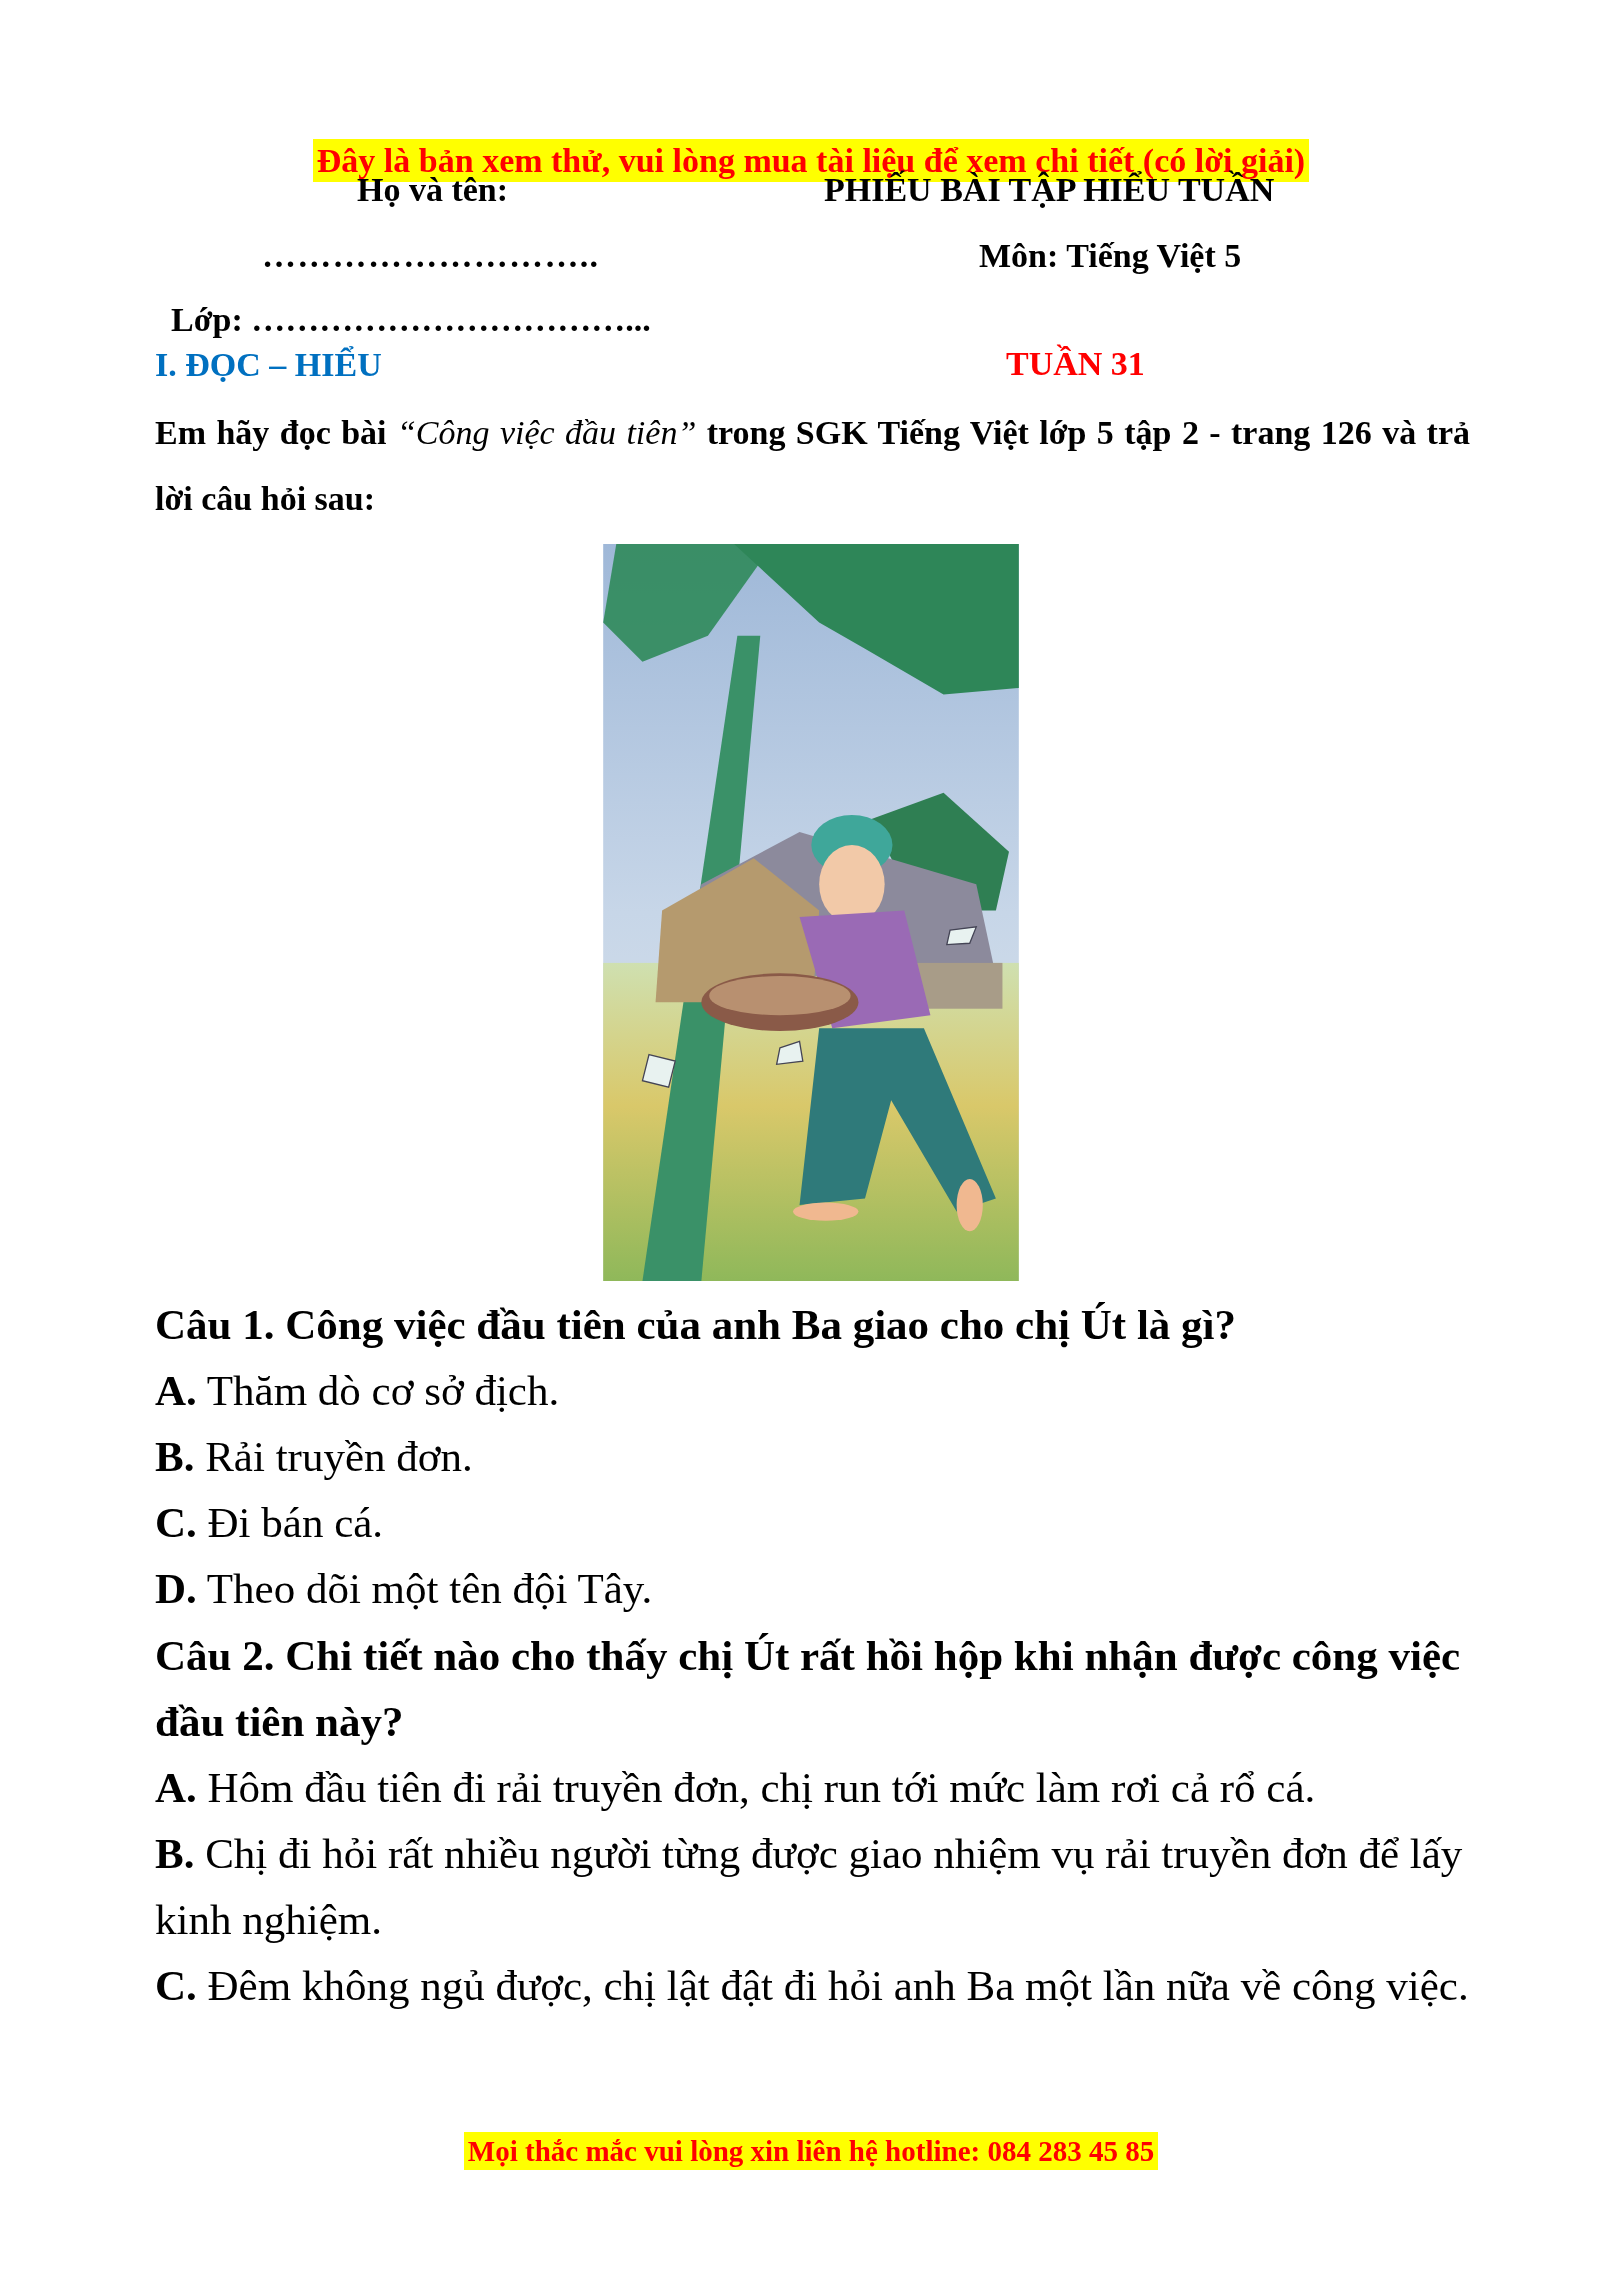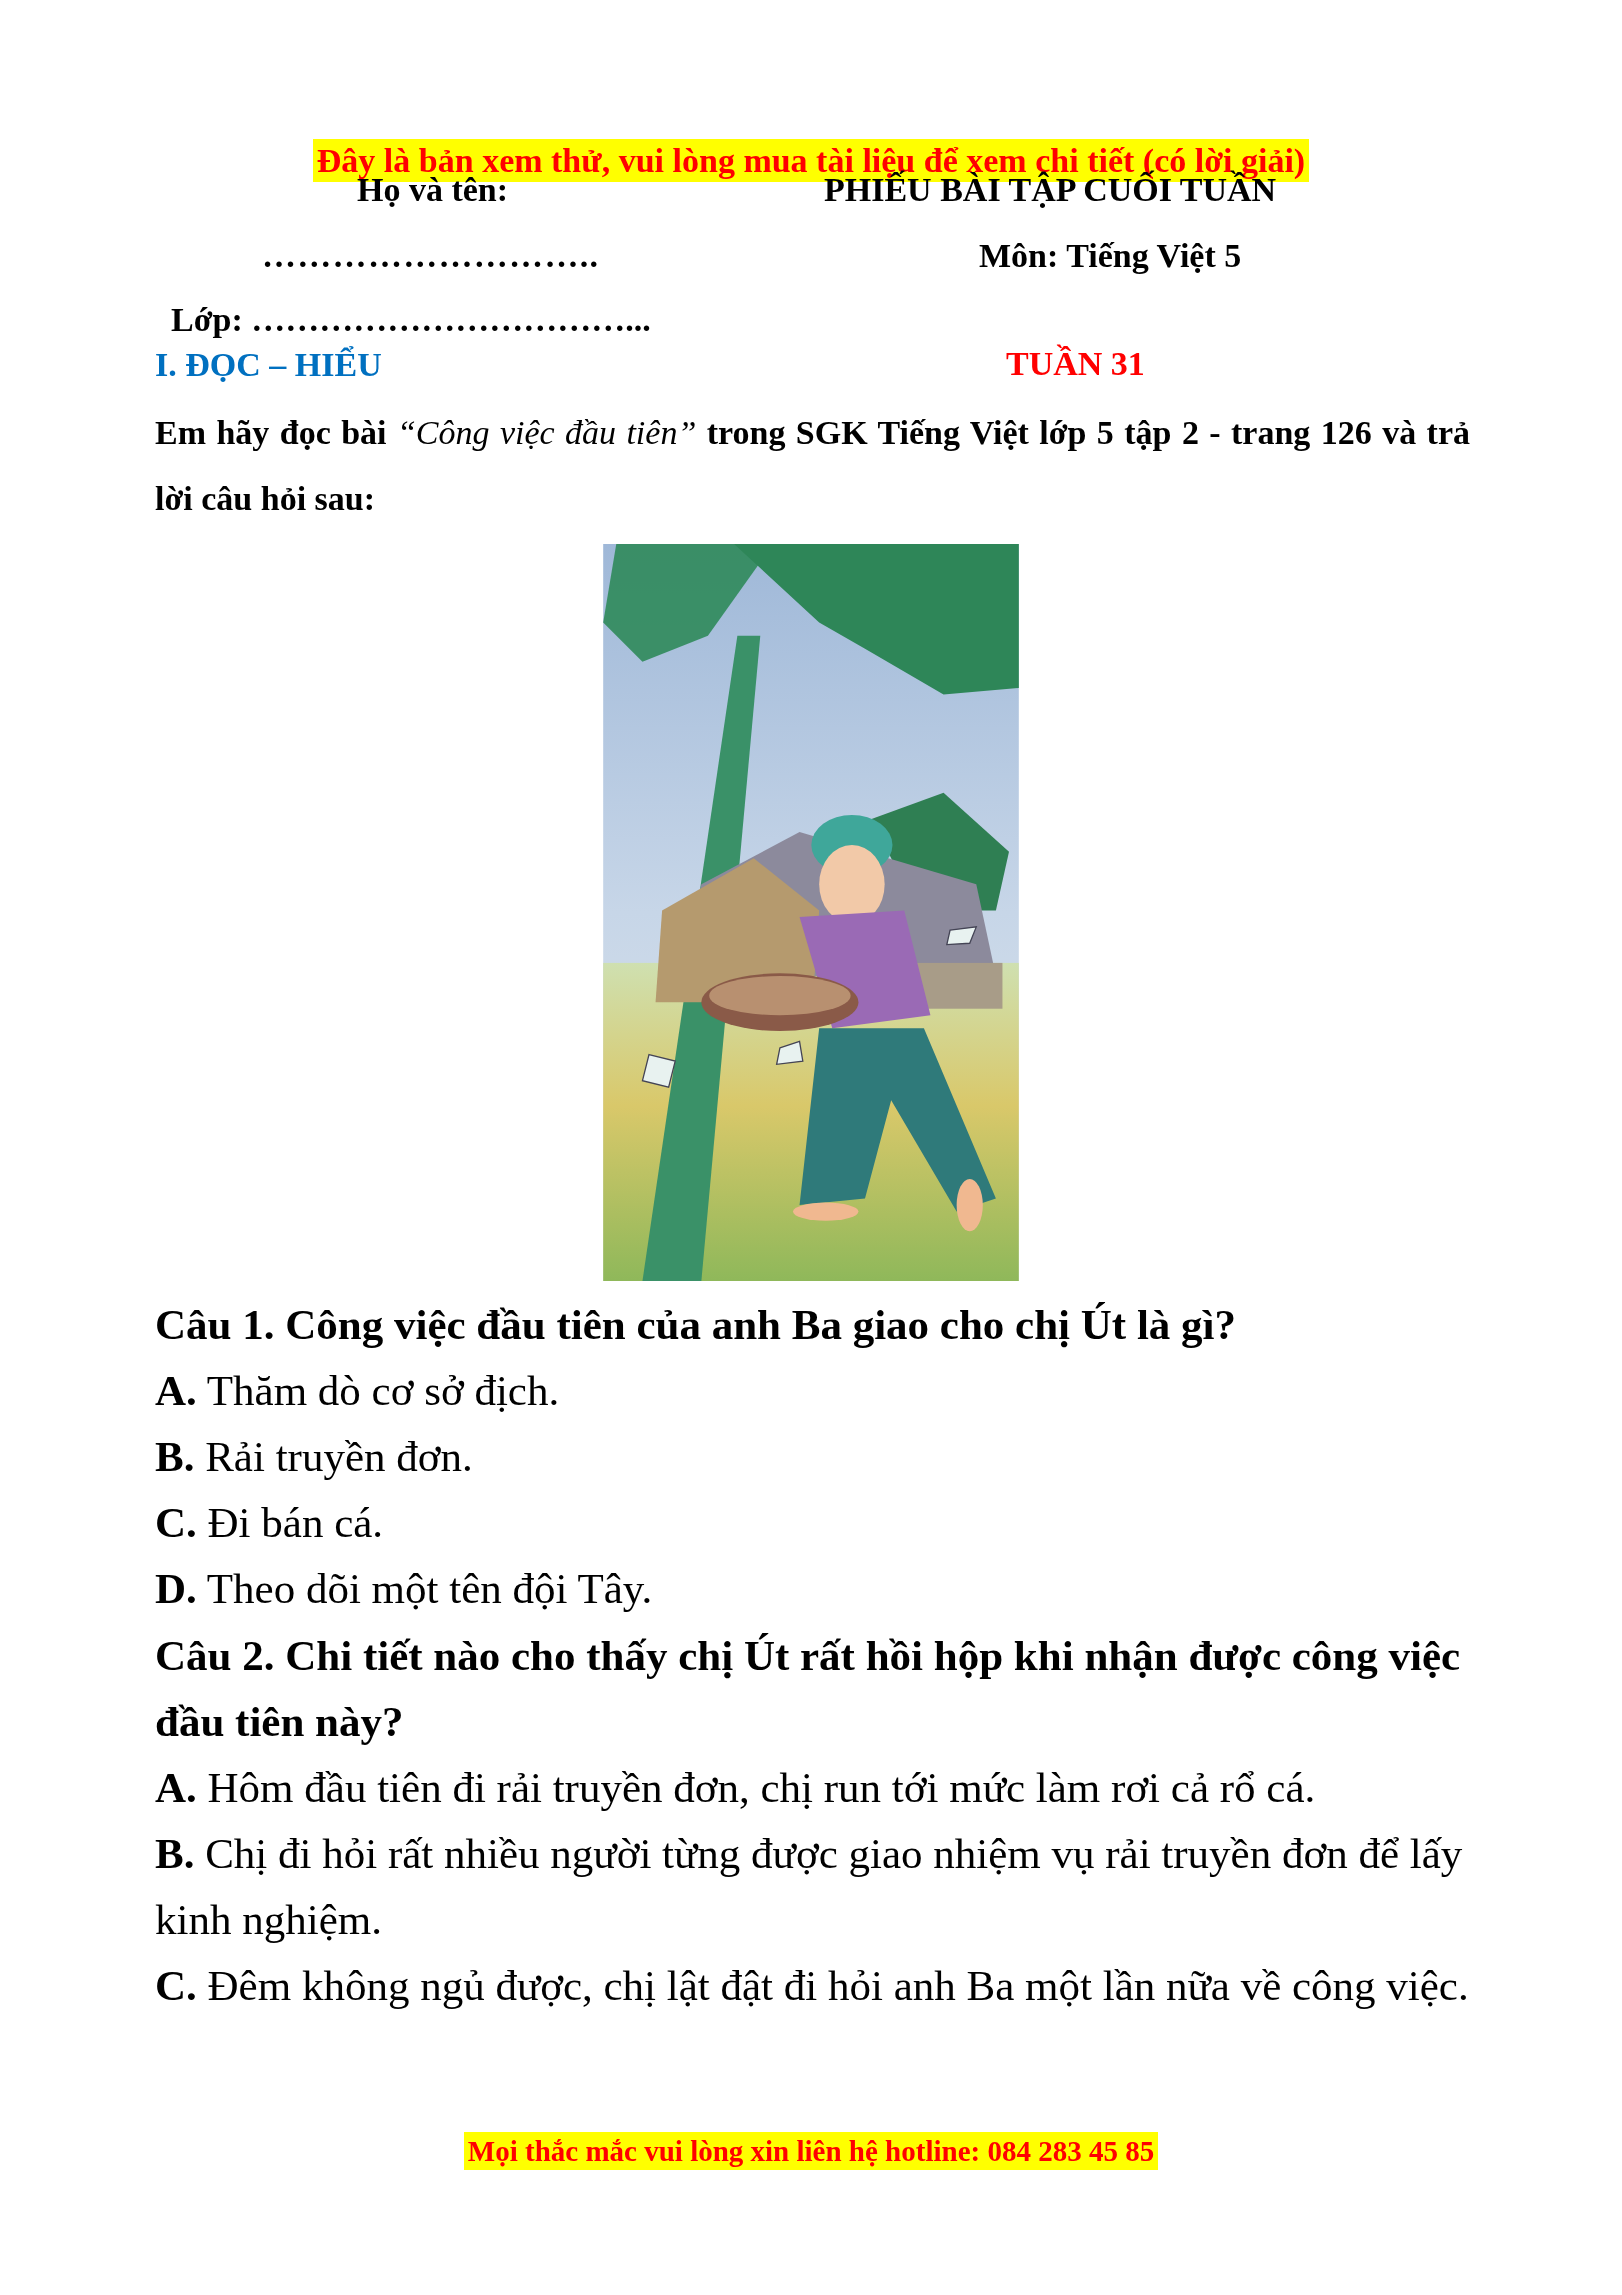--- a/index.html
+++ b/index.html
@@ -39,21 +39,21 @@
 
 <div class="page">
 
   <div class="banner" id="banner-top">
     <span>Đây là bản xem thử, vui lòng mua tài liệu để xem chi tiết (có lời giải)</span>
   </div>
 
   <div class="hdr" id="hdr-name-label">Họ và tên:</div>
   <div class="hdr" id="hdr-name-dots">………………………..</div>
   <div class="hdr" id="hdr-class">Lớp: ……………………………...</div>
-  <div class="hdr" id="hdr-title">PHIẾU BÀI TẬP CUỐI TUẦN</div>
+  <div class="hdr" id="hdr-title">PHIẾU BÀI TẬP HIỂU TUẦN</div>
   <div class="hdr" id="hdr-subject">Môn: Tiếng Việt 5</div>
   <div class="hdr" id="hdr-week">TUẦN 31</div>
 
   <div id="section-heading">I. ĐỌC – HIỂU</div>
 
   <div class="para" id="intro">
     <span>Em hãy đọc bài </span><span class="title-it">“Công việc đầu tiên”</span><span> trong SGK Tiếng Việt lớp 5 tập 2 - trang 126 và trả lời câu hỏi sau:</span>
   </div>
 
   <div id="illustration">

